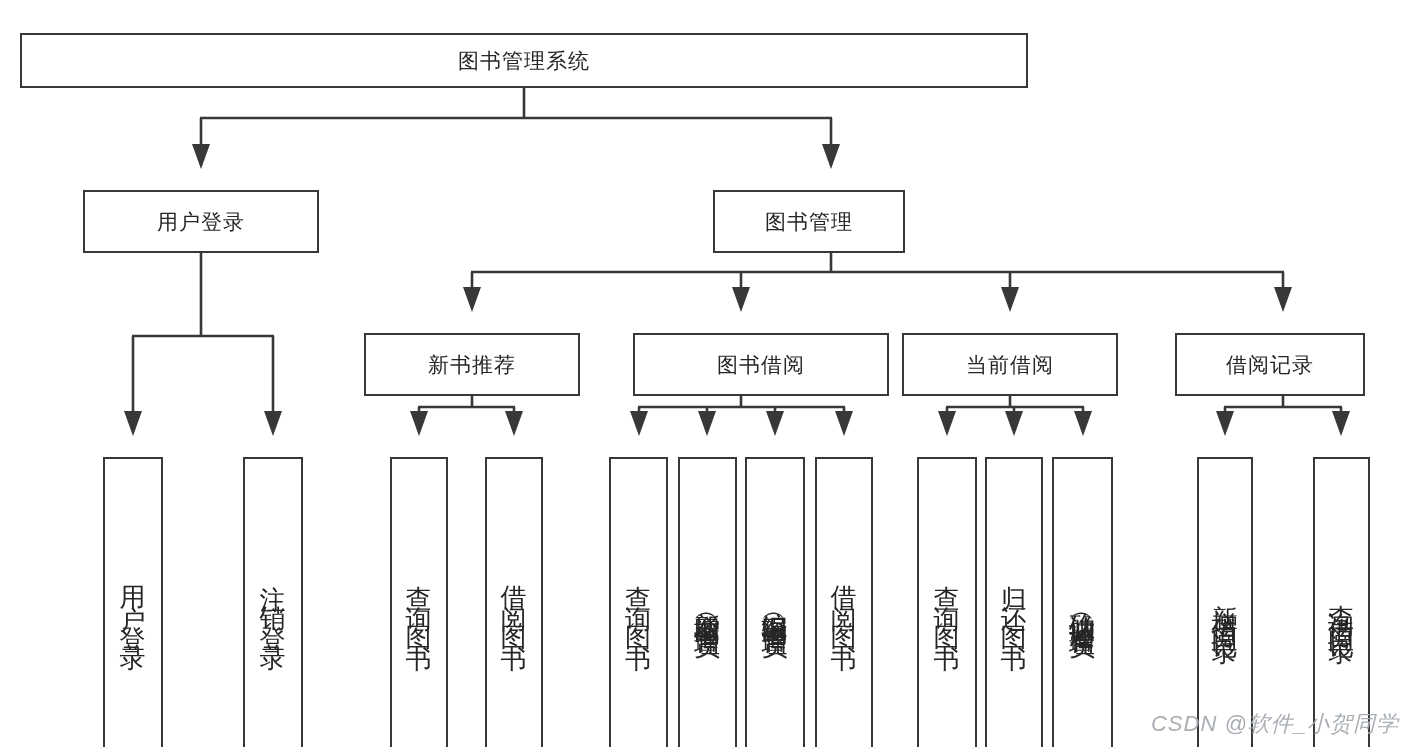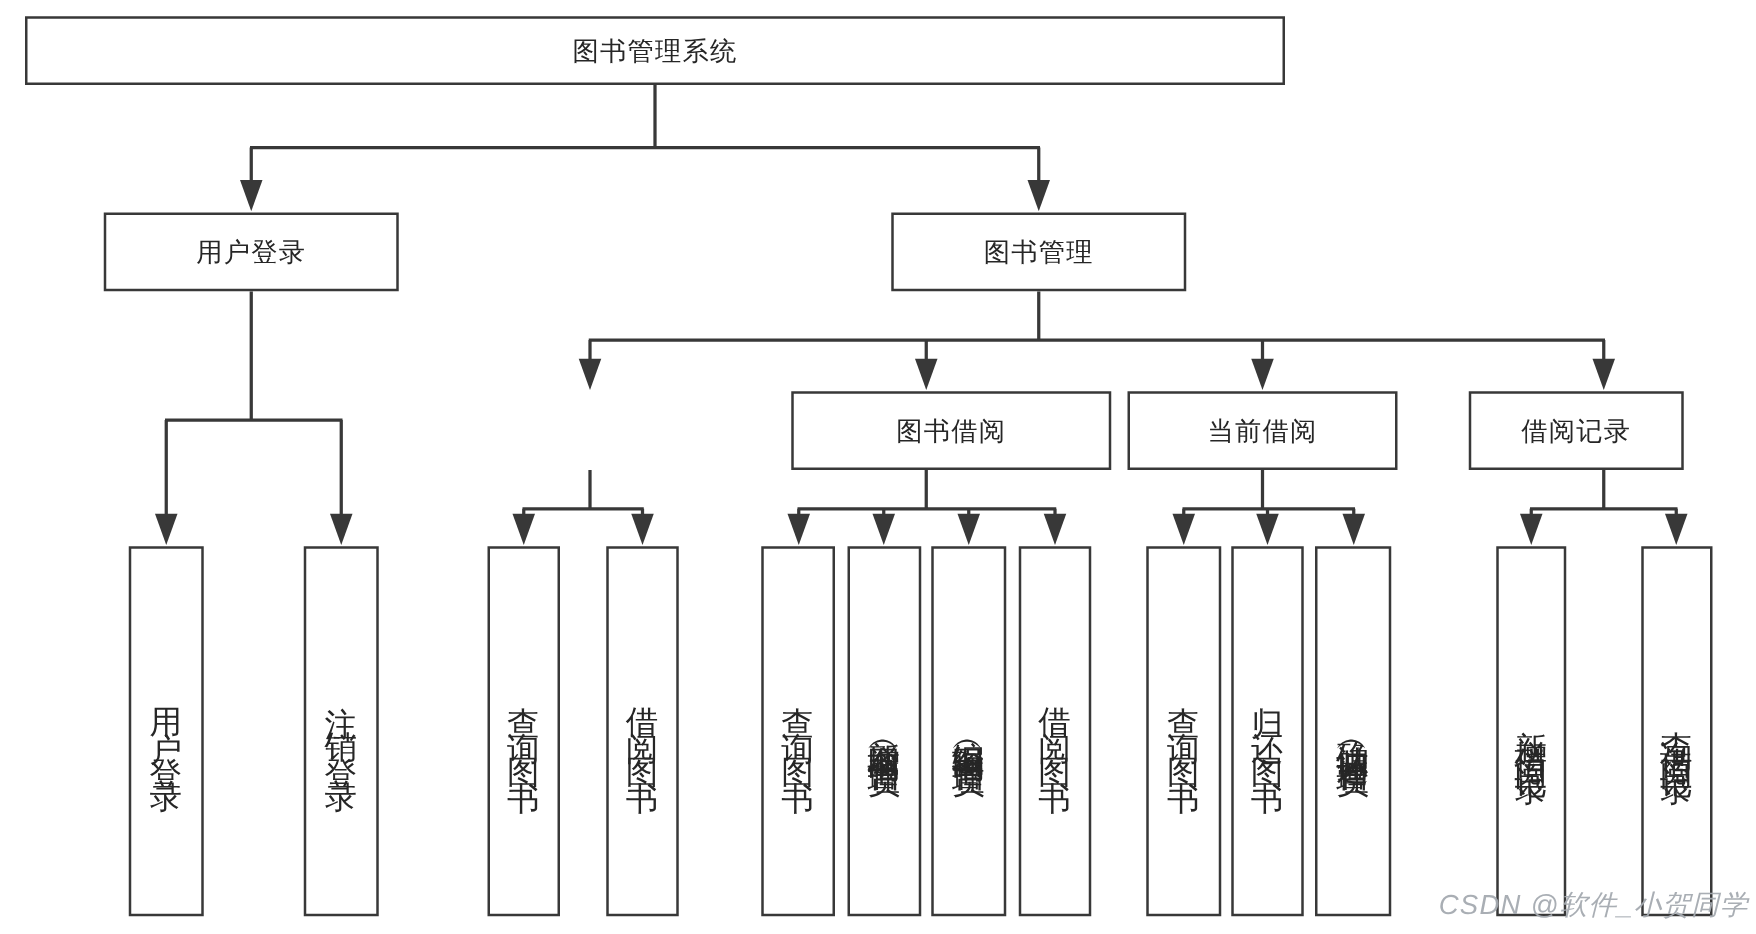--- a/index.html
+++ b/index.html
@@ -20,20 +20,21 @@
   .node {
     position: absolute;
     box-sizing: border-box;
     background: #ffffff;
     border: 2.4px solid #383838;
     display: flex;
     align-items: center;
     justify-content: center;
     color: #262626;
     z-index: 2;
+    margin-top: 20px;
   }
   .node.h span {
     font-size: 21px;
     letter-spacing: 1px;
     white-space: nowrap;
   }
   .node.v span {
     writing-mode: vertical-rl;
     font-size: 26px;
     line-height: 1;
@@ -91,31 +92,34 @@
     </g>
   </svg>
 
   <div class="node h root-title" style="left:20px; top:13px; width:1008px; height:55px;">
     <span>图书管理系统</span>
   </div>
 
   <div class="node h" style="left:83px; top:170px; width:236px; height:63px;">
     <span>用户登录</span>
   </div>
-  <div class="node h" style="left:713px; top:170px; width:236px; height:63px;">
+  <div class="node h" style="left:713px; top:170px; width:192px; height:63px;">
     <span>图书管理</span>
   </div>
 
+  <div class="node h" style="left:364px; top:313px; width:216px; height:63px;">
+    <span>新书推荐</span>
+  </div>
   <div class="node h" style="left:633px; top:313px; width:256px; height:63px;">
     <span>图书借阅</span>
   </div>
   <div class="node h" style="left:902px; top:313px; width:216px; height:63px;">
     <span>当前借阅</span>
   </div>
-  <div class="node h" style="left:1175px; top:313px; width:172px; height:63px;">
+  <div class="node h" style="left:1175px; top:313px; width:190px; height:63px;">
     <span>借阅记录</span>
   </div>
 
   <div class="node v ls-wide" style="left:103px; top:437px; width:60px; height:296px;">
     <span>用户登录</span>
   </div>
   <div class="node v ls-wide" style="left:243px; top:437px; width:60px; height:296px;">
     <span>注销登录</span>
   </div>
 

